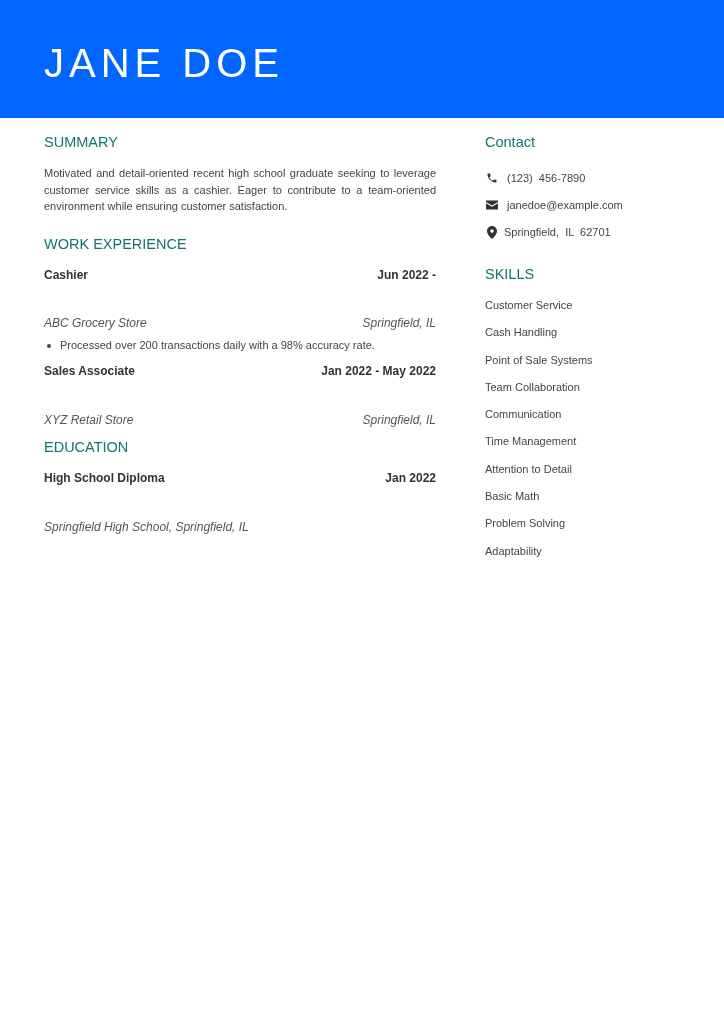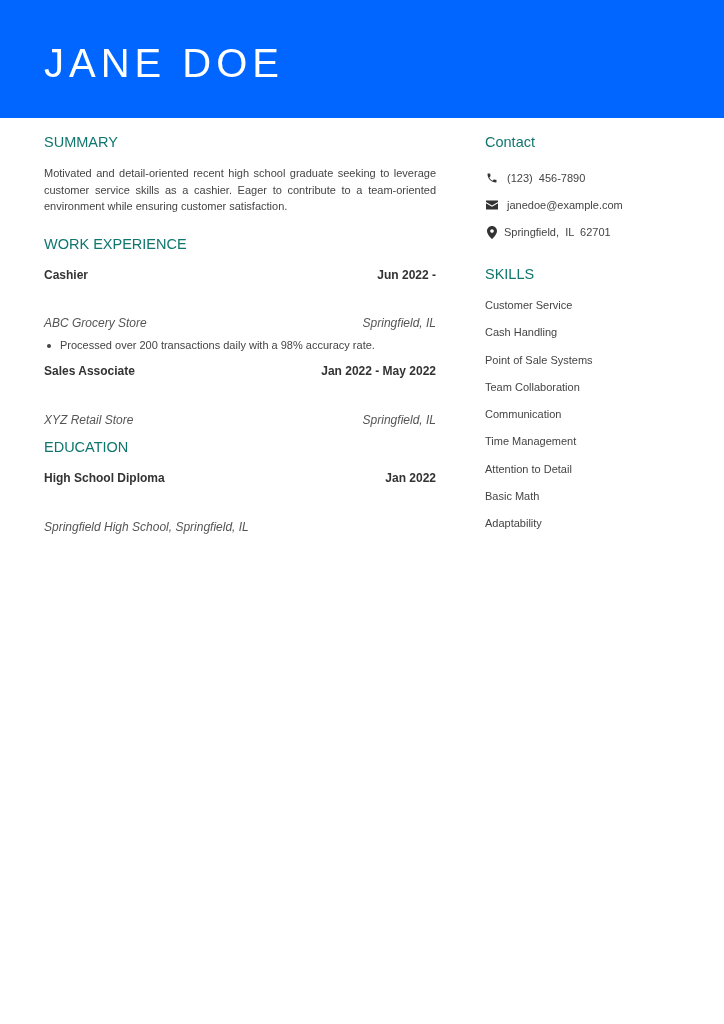--- a/index.html
+++ b/index.html
@@ -211,15 +211,16 @@
   <section>
     <h2 class="section-title skills-title">SKILLS</h2>
     <div class="skill">Customer Service</div>
     <div class="skill">Cash Handling</div>
     <div class="skill">Point of Sale Systems</div>
     <div class="skill">Team Collaboration</div>
     <div class="skill">Communication</div>
     <div class="skill">Time Management</div>
     <div class="skill">Attention to Detail</div>
     <div class="skill">Basic Math</div>
+    <div class="skill">Problem Solving</div>
     <div class="skill">Adaptability</div>
   </section>
 </div>
 
 </body></html>

